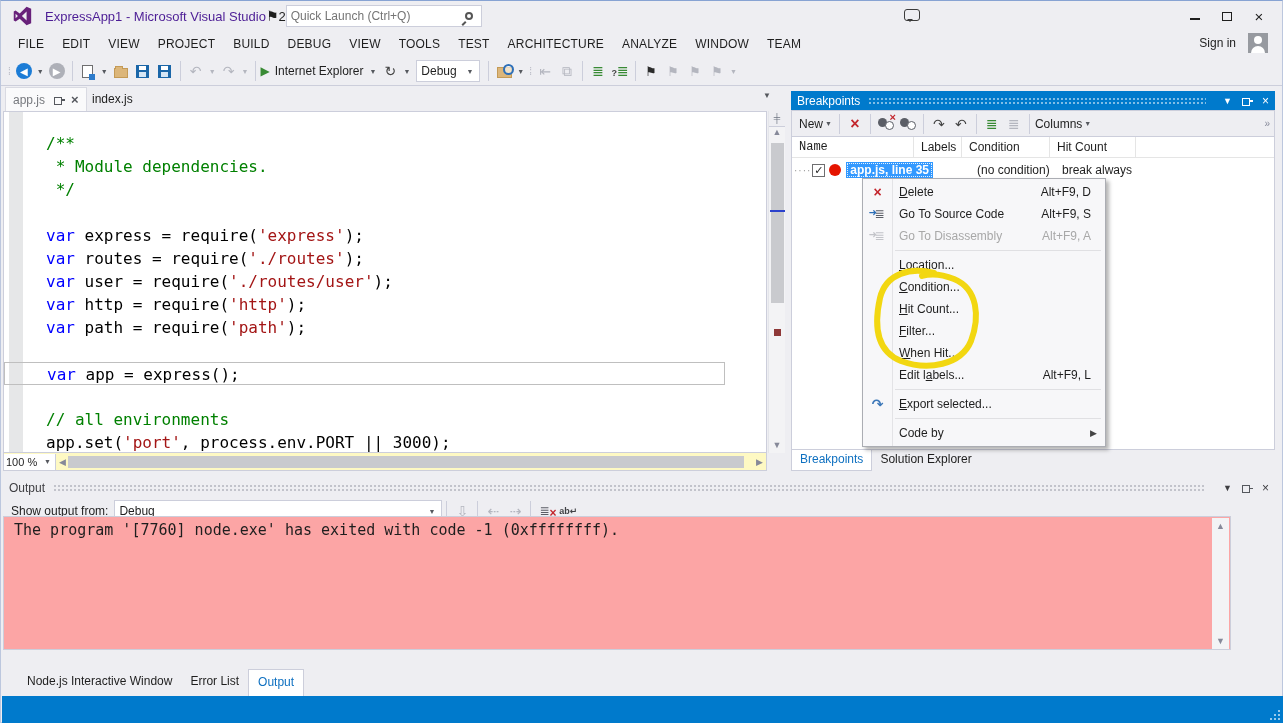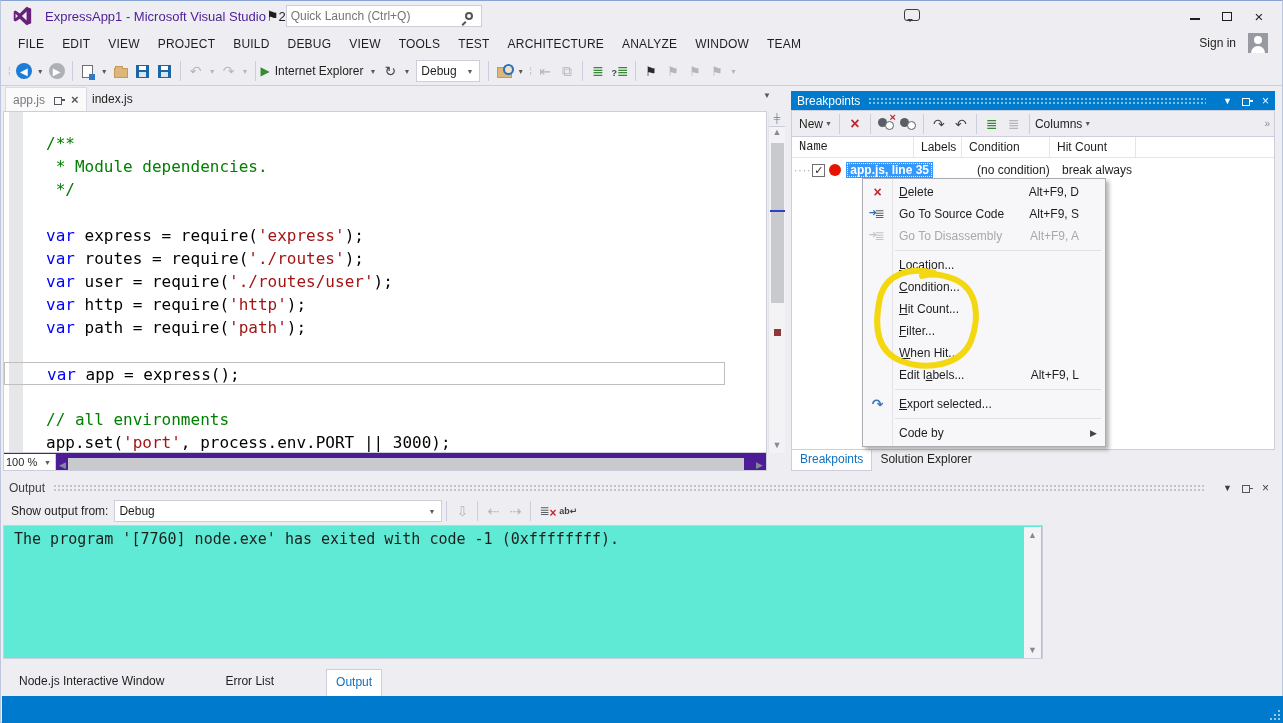--- a/index.html
+++ b/index.html
@@ -82,21 +82,21 @@
   .tok.kw { color:#0000FF; } .tok.str { color:#A31515; } .tok.com { color:#008000; } .tok.pl { color:#000; }
   
   #vscroll { position:absolute; right:0; top:24px; width:17px; height:342px; background:#F3F3F5; border-left:1px solid #E4E5EA; }
   #vsplitter { height:16px; background:#EEEEF2; border-bottom:1px solid #CCCEDB; text-align:center; font-size:9px; color:#6E7582; line-height:14px; }
   .sb-arrow { color:#868999; font-size:9px; text-align:center; display:block; }
   #vthumb { position:absolute; left:2px; top:32px; width:13px; height:160px; background:#C9CACE; }
   #caret-mark { position:absolute; left:1px; top:99px; width:15px; height:2px; background:#2B41CC; }
   #bp-mark { position:absolute; left:5px; top:218px; width:7px; height:7px; background:#8E3838; }
   #vdown { position:absolute; bottom:3px; width:100%; }
   
-  #hscroll-row { position:absolute; left:0; top:366px; width:764px; height:18px; background:#4c1d95; border:1px solid #CCCEDB; border-top:0; display:flex; align-items:flex-end; }
+  #hscroll-row { position:absolute; left:0; top:366px; width:764px; height:18px; background:#fef9c3; border:1px solid #CCCEDB; border-top:0; display:flex; align-items:center; }
   #zoom-combo { width:52px; height:16px; background:#fff; border-right:1px solid #CCCEDB; display:flex; align-items:center; font-size:11px; padding:0 2px; }
   #hthumb { height:12px; background:#C9CACE; width:676px; margin-left:2px; }
 
   
   #bp-panel { position:absolute; left:790px; top:90px; width:484px; height:380px; }
   #bp-title { height:19px; background:#007ACC; color:#fff; display:flex; align-items:center; padding:0 6px; font-size:12px; }
   #bp-title .dots { flex:1; height:8px; margin:0 8px; background-image:radial-gradient(circle, rgba(255,255,255,.5) .8px, transparent .9px); background-size:4px 4px; }
   .title-ico { color:#fff; font-size:9px; margin-left:9px; }
   .pin-w { filter:brightness(10); }
   #bp-body { position:absolute; left:0; top:19px; width:100%; height:340px; background:#fff; border:1px solid #CCCEDB; }
@@ -117,21 +117,21 @@
   #bp-tabs { position:absolute; left:0; top:359px; width:100%; height:21px; display:flex; }
   .panel-tab { padding:2px 8px 0; font-size:12px; height:21px; }
   .panel-tab.active { background:#fff; color:#0E70C0; border:1px solid #CCCEDB; border-top:0; }
 
   
   #ctxmenu { position:absolute; left:861px; top:177px; width:244px; background:#F7F7F9; border:1px solid #ABADB3; box-shadow:3px 3px 4px rgba(0,0,0,.3); padding:2px 0; z-index:20; }
   #ctxmenu:before { content:""; position:absolute; left:29px; top:0; bottom:0; width:1px; background:#E3E3E6; }
   .ctx-item { position:relative; height:22px; display:flex; align-items:center; font-size:12px; }
   .ctx-item .ico { width:29px; text-align:center; font-size:12px; }
   .ctx-item .lbl { margin-left:7px; }
-  .ctx-item .sc { margin-left:auto; margin-right:26px; }
+  .ctx-item .sc { margin-left:auto; margin-right:14px; }
   .ctx-item.disabled { color:#A8A8A8; }
   .ctx-item .sub { position:absolute; right:8px; font-size:9px; color:#444; }
   .ctx-sep { height:1px; background:#E0E0E3; margin:3px 4px 3px 32px; }
   .ico-x { color:#C3262D; font-weight:bold; font-size:14px; }
   .ico-gts { position:relative; display:inline-block; width:14px; height:12px; }
   .ico-gts i { position:absolute; right:0; top:0; font-style:normal; font-size:12px; color:#5B5E66; }
   .ico-gts b { position:absolute; left:-2px; top:0; font-size:10px; color:#2D6FB8; }
   .ico-gts.dis i { color:#C3C4C9; } .ico-gts.dis b { color:#C3C4C9; }
   .ico-exp { color:#3C77B8; font-size:14px; font-weight:bold; }
 
@@ -139,31 +139,31 @@
   #annotation { position:absolute; left:855px; top:252px; width:140px; height:125px; z-index:30; pointer-events:none; }
 
   
   #output-panel { position:absolute; left:2px; top:477px; width:1272px; height:185px; }
   #out-title { height:20px; display:flex; align-items:center; padding:0 6px; font-size:12px; color:#3E3E42; }
   #out-title .dots { flex:1; height:8px; margin:0 8px; background-image:radial-gradient(circle, #C2C3CB .8px, transparent .9px); background-size:4px 4px; }
   #out-title .title-ico { color:#3E3E42; }
   #out-toolbar { height:26px; display:flex; align-items:center; padding-left:8px; }
   #out-label { margin-right:6px; }
   #out-combo { width:328px; }
-  #out-text-area { position:absolute; left:0; top:47px; width:1040px; height:134px; background:#5eead4; border:1px solid #CCCEDB; }
+  #out-text-area { position:absolute; left:0; top:38px; width:1228px; height:134px; background:#fca5a5; border:1px solid #CCCEDB; }
   #out-text { font-family:"DejaVu Sans Mono","Liberation Mono",monospace; font-size:15px; padding:4px 0 0 10px; white-space:pre; }
   #out-vscroll { position:absolute; right:1px; top:1px; width:17px; height:131px; background:#F3F3F5; }
   #out-vscroll .up { position:absolute; top:3px; width:100%; } #out-vscroll .dn { position:absolute; bottom:3px; width:100%; }
   .ico-clear { position:relative; width:14px; height:12px; }
   .ico-clear i { position:absolute; left:0; top:-1px; font-style:normal; font-size:12px; color:#5B5E66; }
   .ico-clear b { position:absolute; right:-3px; bottom:-3px; color:#C3262D; font-size:12px; }
   .ico-wrap { font-size:9px; color:#404145; font-weight:bold; letter-spacing:0; }
 
   
-  #bottom-tabs { position:absolute; left:3px; top:668px; width:1272px; height:27px; display:flex; padding-left:6px;gap:43px; }
+  #bottom-tabs { position:absolute; left:11px; top:668px; width:1272px; height:27px; display:flex; padding-left:6px; }
   .btab { padding:5px 9px 0; font-size:12px; height:27px; }
   .btab.active { background:#fff; color:#0E70C0; border:1px solid #CCCEDB; border-bottom:0; }
   #statusbar { position:absolute; left:1px; top:695px; width:1281px; height:27px; background:#007ACC; }
   #grip { position:absolute; right:3px; bottom:3px; width:2px; height:2px; background:rgba(255,255,255,.6);
           box-shadow:-4px 0 rgba(255,255,255,.6), -8px 0 rgba(255,255,255,.6), 0 -4px rgba(255,255,255,.6), -4px -4px rgba(255,255,255,.6), 0 -8px rgba(255,255,255,.6); }
 </style>
 </head>
 <body>
 
 <div id="window">

